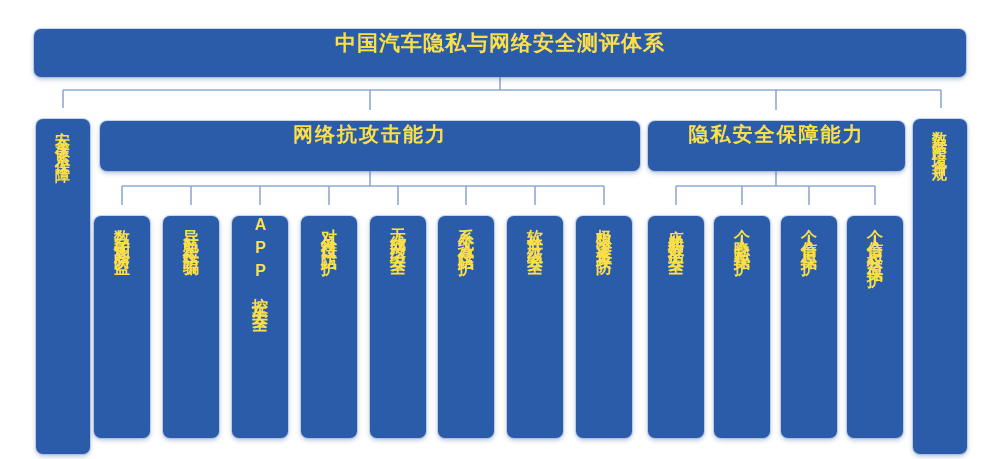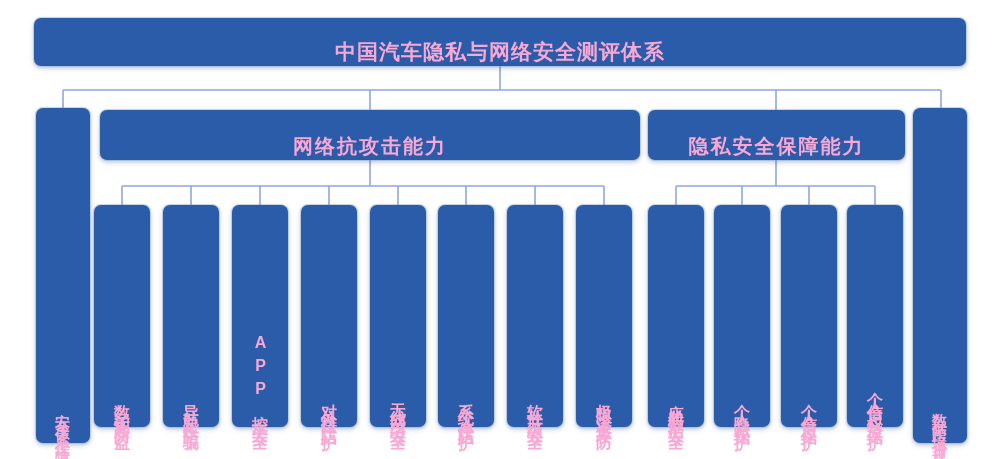--- a/index.html
+++ b/index.html
@@ -7,29 +7,30 @@
     position: relative;
     width: 1000px;
     height: 459px;
     background: #ffffff;
     font-family: "Liberation Sans", "DejaVu Sans", sans-serif;
     overflow: hidden;
   }
   .box {
     position: absolute;
     background: #2b5caa;
-    color: #f9a8d4;
+    color: #fde047;
     display: flex;
-    align-items: flex-end;
+    align-items: flex-start;
     justify-content: center;
     font-weight: bold;
     border-radius: 7px;
     box-shadow: 0 0 0 1px rgba(146,173,216,0.45), 0 2px 5px rgba(28,68,138,0.35);
     box-sizing: border-box;
     text-align: center;
+    margin-top: 11px;
   }
   .banner {
     left: 34px; top: 18px; width: 932px; height: 48px;
     font-size: 21px; letter-spacing: 1px;
   }
   .hdr { top: 110px; height: 50px; font-size: 20px; letter-spacing: 2px; }
   .hdr-network { left: 100px; width: 540px; }
   .hdr-privacy { left: 648px; width: 257px; }
   .rail { top: 108px; width: 54px; height: 335px; }
   .rail-left  { left: 36px; }

